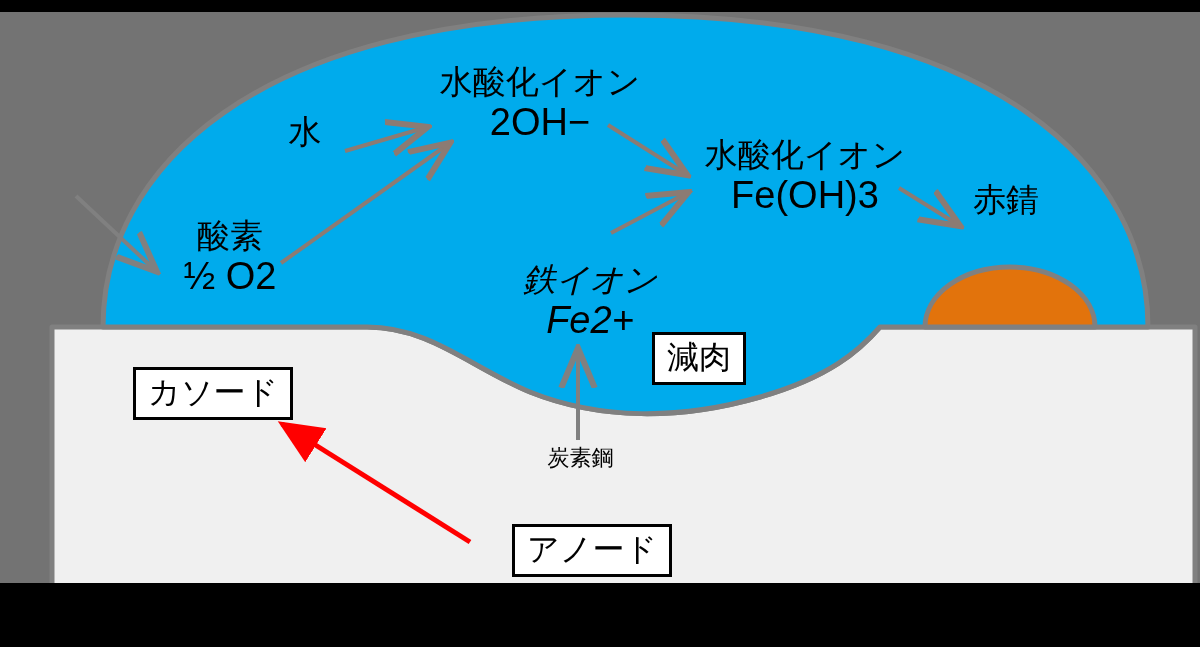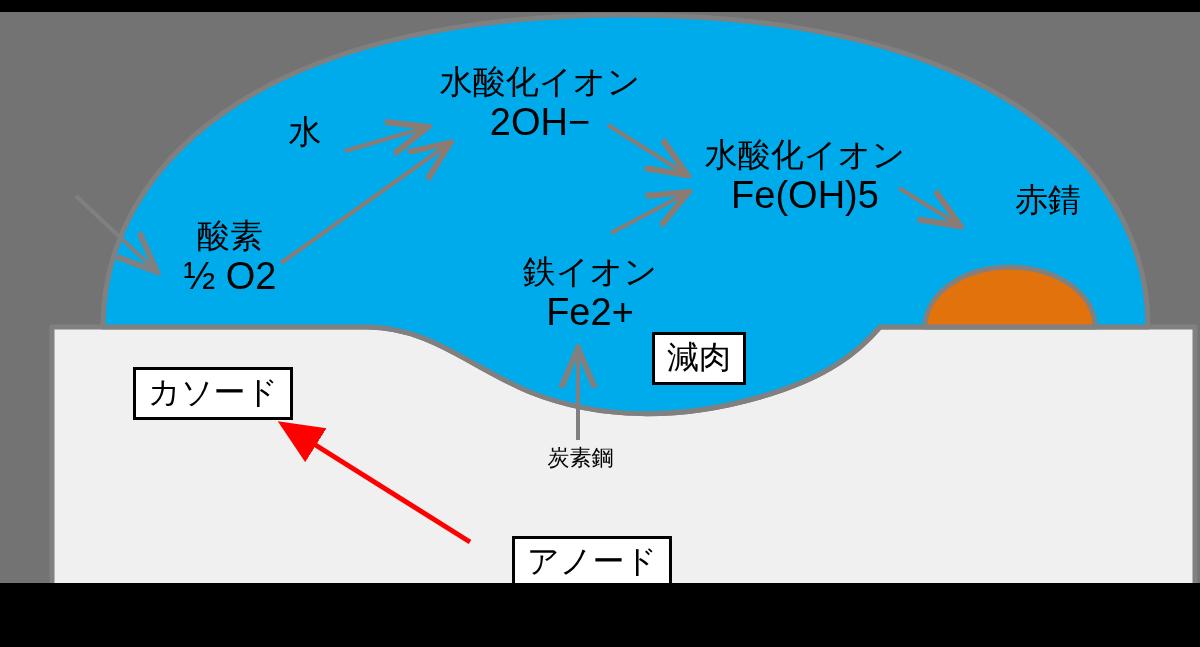--- a/index.html
+++ b/index.html
@@ -115,36 +115,36 @@
     <span class="jp">水</span>
   </div>
 
   <div class="lbl" style="left:165px; top:206px; width:130px;">
     <span class="jp">酸素</span>
     <span class="formula">½ O2</span>
   </div>
 
   <div class="lbl" style="left:690px; top:125px; width:230px;">
     <span class="jp">水酸化イオン</span>
-    <span class="formula">Fe(OH)5</span>
+    <span class="formula">Fe(OH)3</span>
   </div>
 
-  <div class="lbl" style="left:988px; top:170px; width:120px;text-align:center;">
+  <div class="lbl" style="left:946px; top:170px; width:120px;text-align:center;">
     <span class="jp">赤錆</span>
   </div>
 
-  <div class="lbl" style="left:510px; top:242px; width:160px;">
+  <div class="lbl" style="left:510px; top:250px; width:160px;font-style:italic;">
     <span class="jp">鉄イオン</span>
     <span class="formula">Fe2+</span>
   </div>
 
   <div class="lbl single" style="left:508px; top:434px; width:145px;">
     <span class="jp">炭素鋼</span>
   </div>
 
 
   <div class="boxlbl" style="left:133px; top:355px;">カソード</div>
 
   <div class="boxlbl" style="left:652px; top:320px;">減肉</div>
 
-  <div class="boxlbl" style="left:512px; top:524px;">アノード</div>
+  <div class="boxlbl" style="left:512px; top:512px;">アノード</div>
 
 </div>
 
 </body></html>

